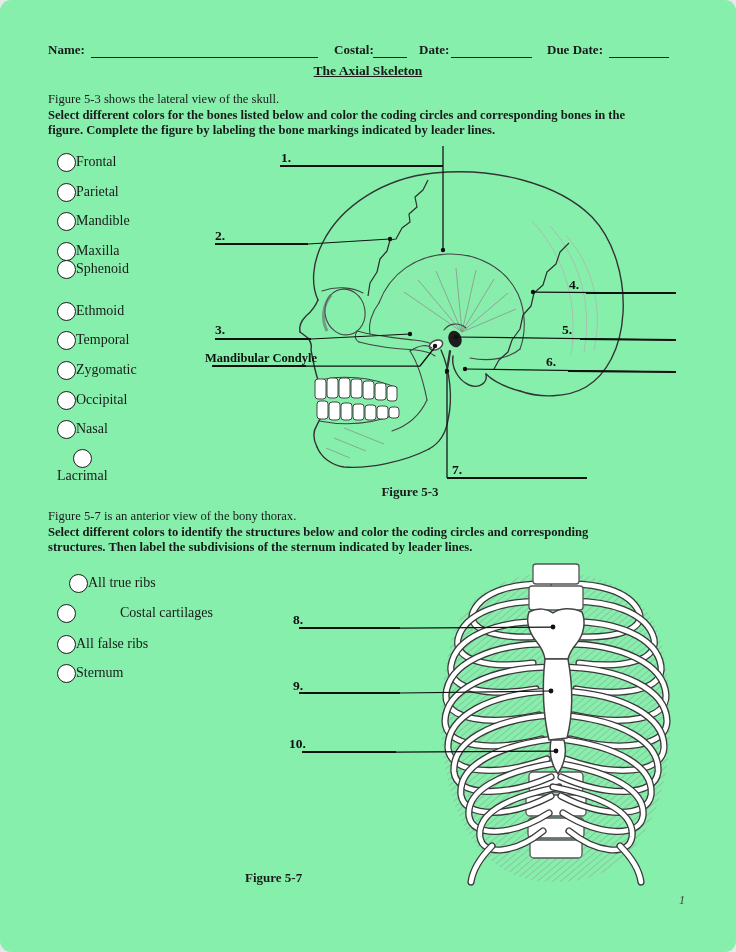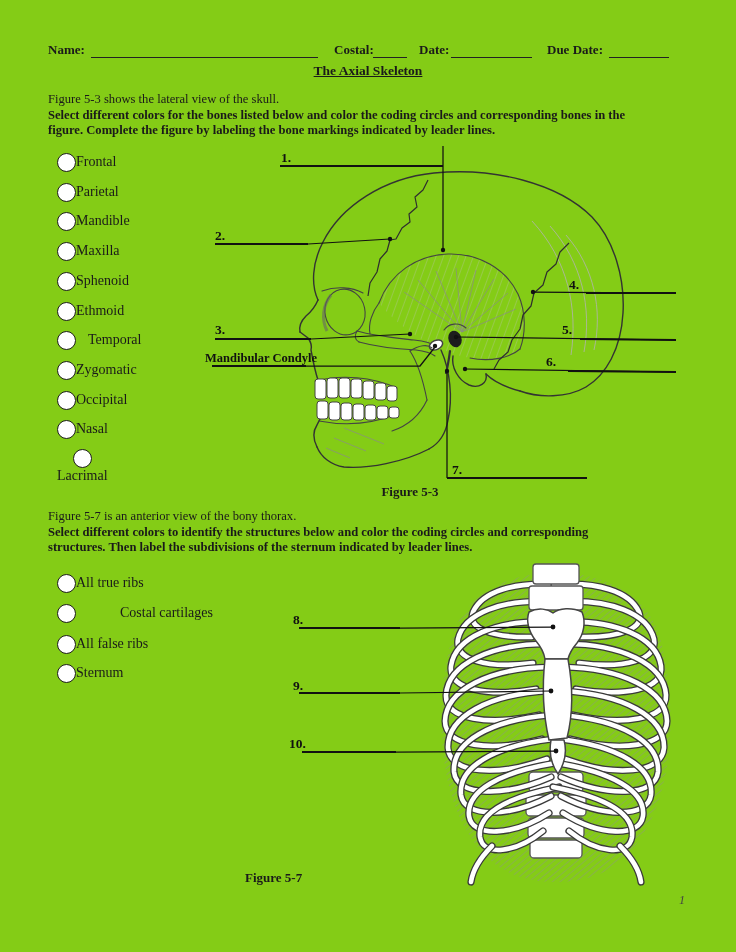--- a/index.html
+++ b/index.html
@@ -1,19 +1,20 @@
 <!DOCTYPE html>
 <html><head>
 <meta charset="utf-8">
 <style>
   html,body{margin:0;padding:0;background:#e8e8e8;}
   .page{
-    position:relative;width:736px;height:952px;background:#84cc16;
+    position:relative;width:736px;height:952px;background:#86efac;
     font-family:"Liberation Serif",serif;color:#1a1a1a;overflow:hidden;
     margin:0 auto;
+    border-radius:11px;
   }
   .abs{position:absolute;}
   .hdr-label{font-size:13px;font-weight:bold;line-height:15px;}
   .hdr-blank{border-bottom:1.4px solid #222;height:14px;}
   .title{width:736px;text-align:center;font-size:13.5px;font-weight:bold;text-decoration:underline;}
   .para{font-size:12.6px;line-height:15.7px;}
   .para .bold-line{font-weight:bold;}
   .list-row{height:20px;display:flex;align-items:center;}
   .coding-circle{
     width:19px;height:19px;border:1.6px solid #1d1d1d;border-radius:50%;
@@ -74,29 +75,29 @@
       <span class="list-label">Parietal</span>
     </div>
   <div class="abs list-row" style="left:57px;top:211px;">
       <span class="coding-circle"></span>
       <span class="list-label">Mandible</span>
     </div>
   <div class="abs list-row" style="left:57px;top:241px;">
       <span class="coding-circle"></span>
       <span class="list-label">Maxilla</span>
     </div>
-  <div class="abs list-row" style="left:57px;top:271px;justify-content:space-between;">
+  <div class="abs list-row" style="left:57px;top:259px;justify-content:space-between;">
       <span class="coding-circle"></span>
       <span class="list-label">Sphenoid</span>
     </div>
   <div class="abs list-row" style="left:57px;top:301px;">
       <span class="coding-circle"></span>
       <span class="list-label">Ethmoid</span>
     </div>
-  <div class="abs list-row" style="left:57px;top:330px;gap:12px;">
+  <div class="abs list-row" style="left:57px;top:330px;">
       <span class="coding-circle"></span>
       <span class="list-label">Temporal</span>
     </div>
   <div class="abs list-row" style="left:57px;top:360px;">
       <span class="coding-circle"></span>
       <span class="list-label">Zygomatic</span>
     </div>
   <div class="abs list-row" style="left:57px;top:390px;">
       <span class="coding-circle"></span>
       <span class="list-label">Occipital</span>
@@ -243,21 +244,21 @@
   </svg>
 
   <div class="abs caption" style="left:330px;top:484px;width:160px;text-align:center;">Figure 5-3</div>
 
   <div class="abs para" style="left:48px;top:509px;width:620px;">
     <div>Figure 5-7 is an anterior view of the bony thorax.</div>
     <div class="bold-line">Select different colors to identify the structures below and color the coding circles and corresponding</div>
     <div class="bold-line">structures. Then label the subdivisions of the sternum indicated by leader lines.</div>
   </div>
 
-  <div class="abs list-row" style="left:57px;top:573px;text-align:right;">
+  <div class="abs list-row" style="left:69px;top:573px;text-align:right;">
       <span class="coding-circle"></span>
       <span class="list-label">All true ribs</span>
     </div>
   <div class="abs list-row" style="left:57px;top:603px;gap:44px;">
       <span class="coding-circle"></span>
       <span class="list-label">Costal cartilages</span>
     </div>
   <div class="abs list-row" style="left:57px;top:634px;">
       <span class="coding-circle"></span>
       <span class="list-label">All false ribs</span>

